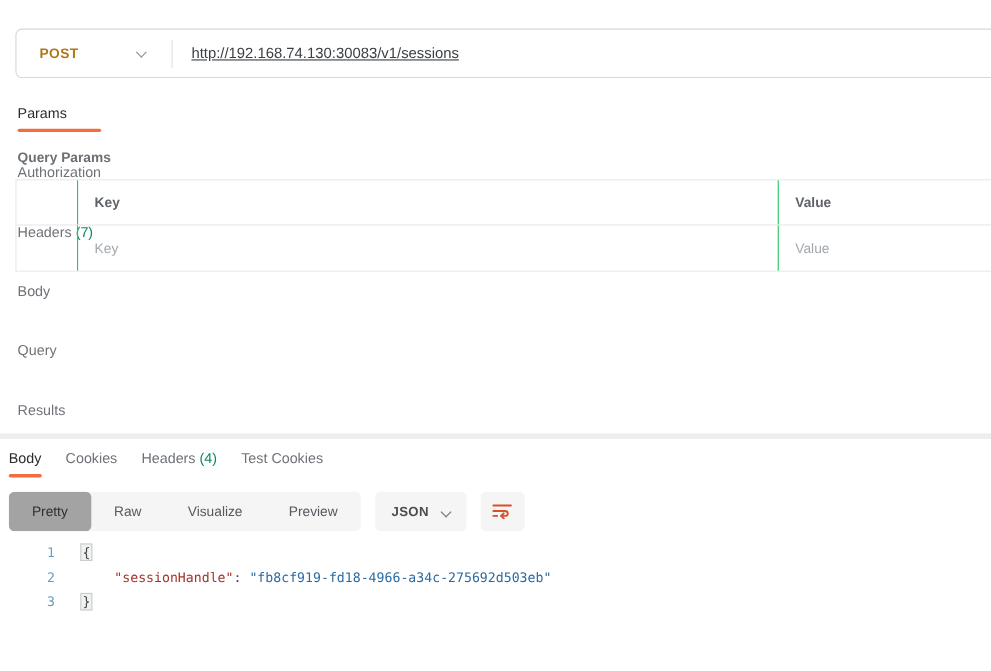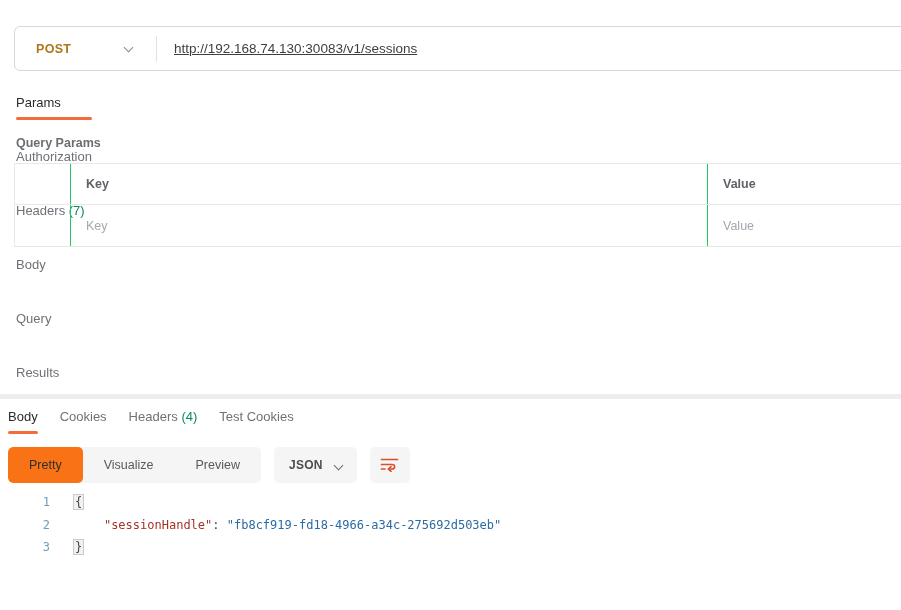--- a/index.html
+++ b/index.html
@@ -40,21 +40,21 @@
   .p-cell.head { font-size:12.5px; font-weight:bold; color:#5f6368; }
   .p-cell.placeholder { font-size:12.5px; color:#a3a8ad; }
 
   
   .splitter { position:absolute; left:0; top:394px; width:901px; height:5px; background:#ededed; cursor:row-resize; }
 
   
   .view-bar { position:absolute; left:8px; top:447px; height:36px; display:flex; align-items:stretch; }
   .segments { display:flex; background:#f5f5f5; border-radius:5px; overflow:hidden; }
   .segment { display:flex; align-items:center; padding:0 21px; font-size:12.5px; color:#56595e; cursor:pointer; }
-  .segment.active { background:#f97316; border-radius:5px; color:#2f2f2f; }
+  .segment.active { background:#a3a3a3; border-radius:5px; color:#2f2f2f; }
   .format-pill { display:flex; align-items:center; margin-left:13px; background:#f5f5f5;
                  border-radius:5px; padding:0 15px; cursor:pointer; }
   .format-label { font-size:12px; font-weight:bold; color:#4a4d52; letter-spacing:.3px; }
   .format-pill .chev { margin:0 0 0 12px; border-color:#6b6f73; }
   .wrap-btn { display:flex; align-items:center; justify-content:center; width:40px; margin-left:13px;
               background:#f5f5f5; border:none; border-radius:5px; cursor:pointer; }
 
   
   .code { position:absolute; left:0; top:491px; width:901px;
           font-family:"DejaVu Sans Mono","Liberation Mono", monospace; font-size:12px; line-height:22.5px; }
@@ -132,20 +132,21 @@
       <span class="count">(4)</span>
     </div>
     <div class="tab">
       <span>Test Cookies</span>
     </div>
   </div>
 
   <div class="view-bar">
     <div class="segments">
       <div class="segment active">Pretty</div>
+      <div class="segment">Raw</div>
       <div class="segment">Visualize</div>
       <div class="segment">Preview</div>
     </div>
     <div class="format-pill">
       <span class="format-label">JSON</span>
       <span class="chev"></span>
     </div>
     <button class="wrap-btn">
       <span>
         <svg width="19" height="16" viewBox="0 0 19 16" fill="none">

